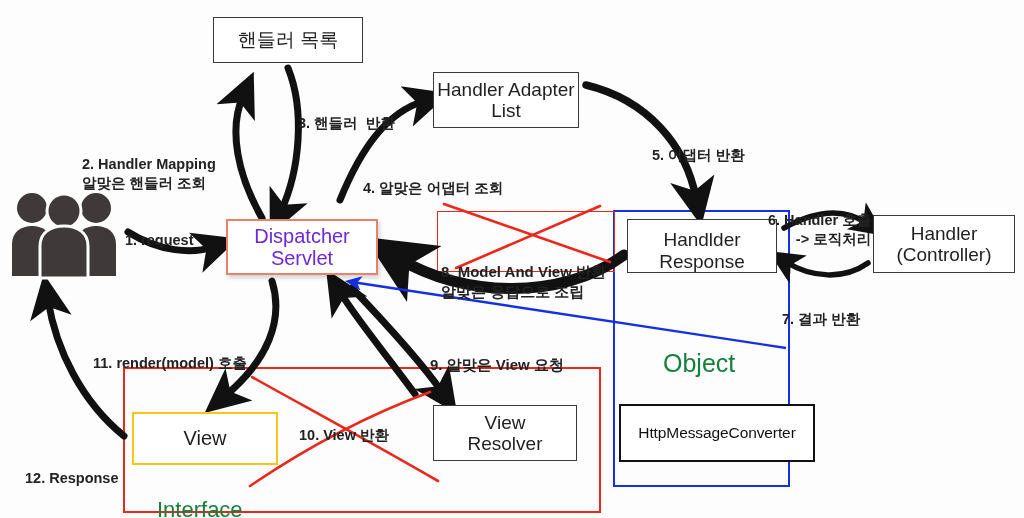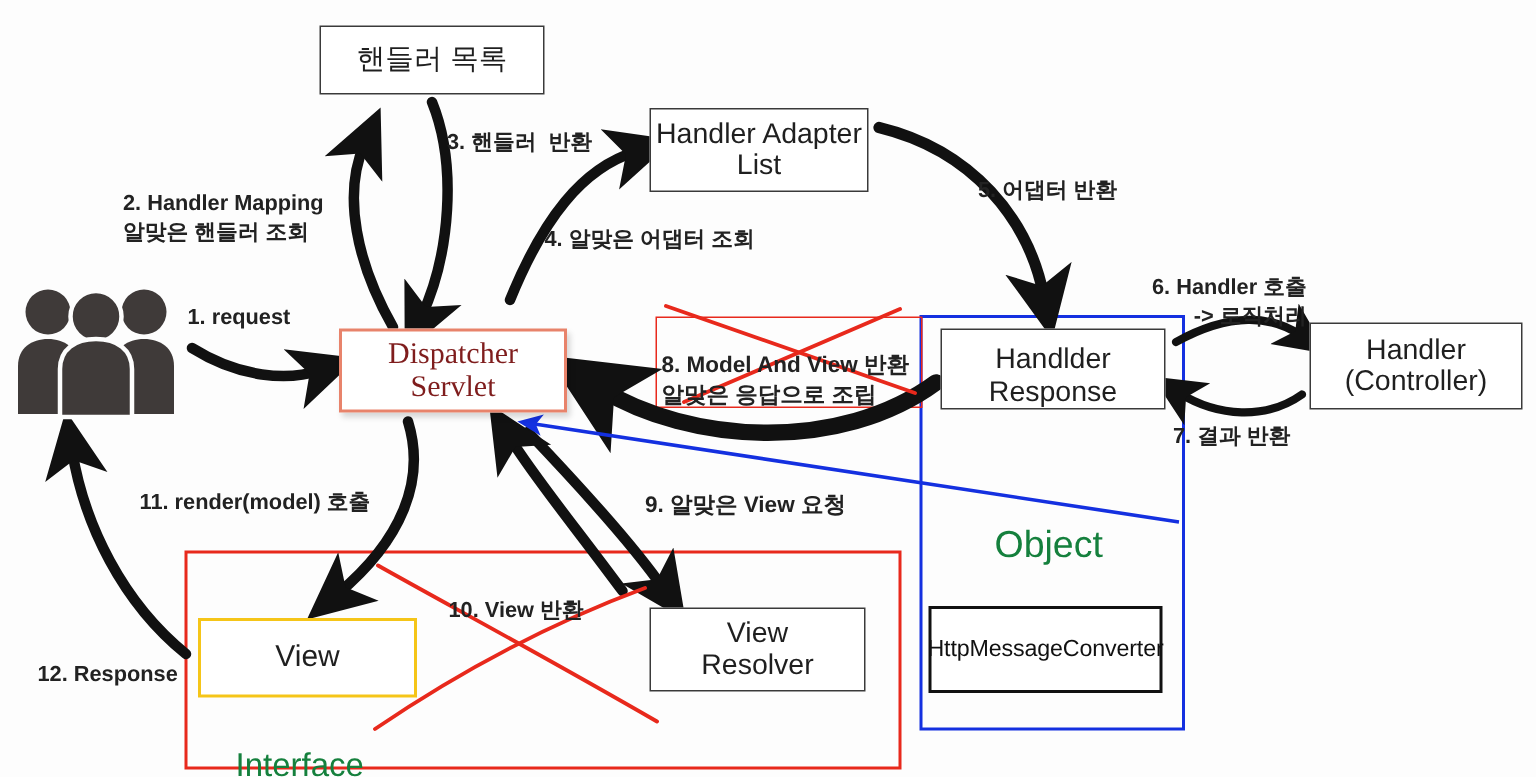--- a/index.html
+++ b/index.html
@@ -36,23 +36,22 @@
     line-height: 1.12;
   }
   .node-plain {
     border: 1.6px solid #3a3a3a;
     font-size: 19px;
     color: #1f1f1f;
   }
   .node-dispatcher {
     border: 2.2px solid #e8836b;
     font-size: 20px;
-    color: #7f1d1d;
+    color: #6d28d9;
     box-shadow: 2px 3px 4px rgba(0,0,0,0.16);
-    font-family: Liberation Serif, serif;
   }
   .node-view {
     border: 2.2px solid #f5c518;
     font-size: 20px;
     color: #1f1f1f;
   }
   .node-hmc {
     border: 2.2px solid #111111;
     font-size: 15.5px;
     color: #111111;
@@ -69,20 +68,21 @@
   .group-blue { border: 2.2px solid #1430e0; }
   .group-red-thin { border: 1.8px solid #e8291c; }
 
   .label {
     position: absolute;
     font-size: 14.5px;
     color: #222222;
     line-height: 1.32;
     white-space: pre;
     font-weight: 600;
+    margin-top: 28px;
   }
   .label-lg { font-size: 15px; }
   .free-text {
     position: absolute;
     font-size: 25px;
     color: #15803d;
     margin-top: 29px;
   }
   .free-text-sm { font-size: 22px; text-decoration: underline; }
 
@@ -185,21 +185,21 @@
   <div class="node node-plain" style="left:627px; top:219px; width:150px; height:54px;justify-content:flex-end;">
     <span class="node-line">Handlder</span>
     <span class="node-line">Response</span>
   </div>
 
   <div class="node node-plain" style="left:873px; top:215px; width:142px; height:58px;">
     <span class="node-line">Handler</span>
     <span class="node-line">(Controller)</span>
   </div>
 
-  <div class="node node-hmc" style="left:619px; top:404px; width:156px; height:58px;">
+  <div class="node node-hmc" style="left:619px; top:404px; width:196px; height:58px;">
     <span class="node-line">HttpMessageConverter</span>
   </div>
 
   <div class="node node-view" style="left:132px; top:412px; width:146px; height:53px;">
     <span class="node-line">View</span>
   </div>
 
   <div class="node node-plain" style="left:433px; top:405px; width:144px; height:56px;">
     <span class="node-line">View</span>
     <span class="node-line">Resolver</span>

